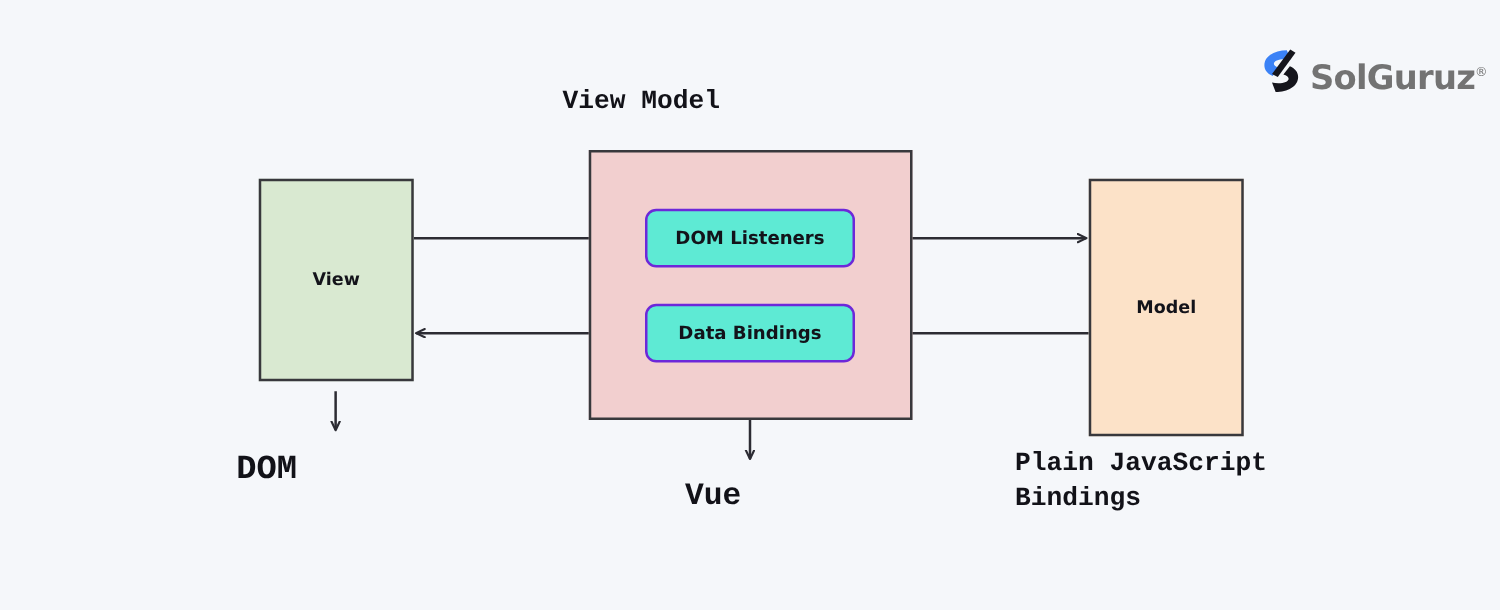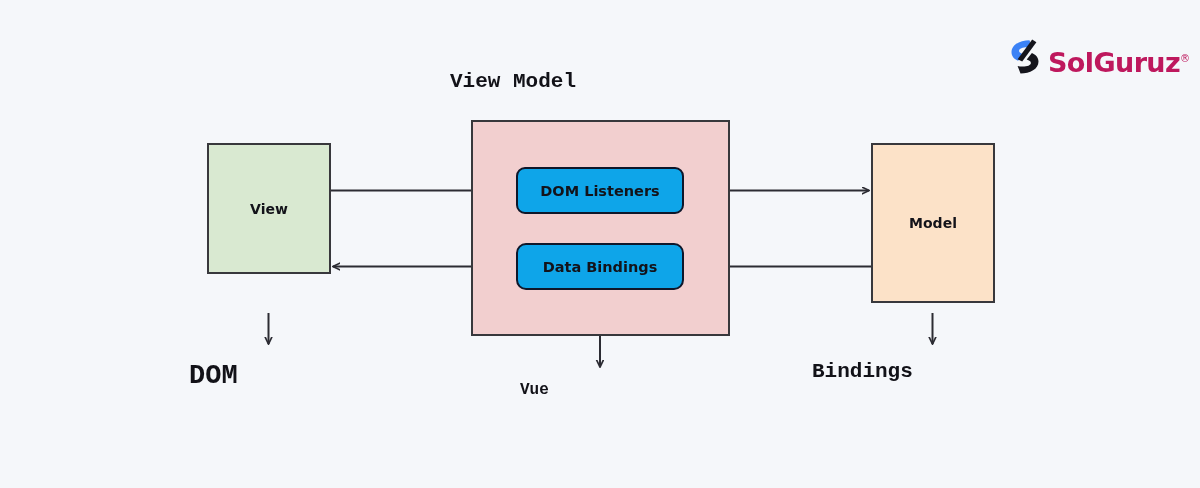--- a/index.html
+++ b/index.html
@@ -37,21 +37,21 @@
     gap: 6px;
   }
   .logo-mark {
     width: 34px;
     height: 38px;
     display: block;
   }
   .logo-text {
     font-size: 27px;
     font-weight: bold;
-    color: #be185d;
+    color: #737373;
     letter-spacing: -0.6px;
     line-height: 1;
     position: relative;
     white-space: nowrap;
     font-family: "DejaVu Sans", sans-serif;
     margin-top: 11px;
   }
   .logo-tm {
     font-size: 10px;
     vertical-align: super;
@@ -70,43 +70,43 @@
   .box-label {
     font-size: 14px;
     font-weight: bold;
     color: #13131a;
     font-family: "DejaVu Sans", sans-serif;
   }
   #view-box {
     left: 207px;
     top: 143px;
     width: 124px;
-    height: 131px;
+    height: 162px;
     background: #d9e9d1;
   }
   #viewmodel-box {
     left: 471px;
     top: 120px;
     width: 259px;
     height: 216px;
     background: #f2cfcf;
   }
   #model-box {
     left: 871px;
     top: 143px;
     width: 124px;
-    height: 160px;
+    height: 206px;
     background: #fce2c8;
   }
   .inner-box {
     position: absolute;
     box-sizing: border-box;
-    border: 2px solid #0f172a;
+    border: 2px solid #6d28d9;
     border-radius: 9px;
-    background: #0ea5e9;
+    background: #5eead4;
     display: flex;
     align-items: center;
     justify-content: center;
   }
   .inner-label {
     font-size: 14.5px;
     font-weight: bold;
     color: #13131a;
     font-family: "DejaVu Sans", sans-serif;
   }
@@ -114,21 +114,20 @@
     left: 516px;
     top: 167px;
     width: 168px;
     height: 47px;
   }
   #data-bindings-box {
     left: 516px;
     top: 243px;
     width: 168px;
     height: 47px;
-    border-radius: 10px;
   }
   
   .caption {
     position: absolute;
     text-align: left;
     font-weight: bold;
     color: #121218;
     font-family: Liberation Mono, monospace;
     line-height: 1.35;
   }
@@ -138,24 +137,24 @@
     width: 300px;
     font-size: 21px;
   }
   #dom-caption {
     left: 189px;
     top: 358px;
     width: 160px;
     font-size: 27px;
   }
   #vue-caption {
-    left: 520px;
+    left: 548px;
     top: 380px;
     width: 160px;
-    font-size: 16px;
+    font-size: 25px;
   }
   #pjs-caption {
     left: 812px;
     top: 358px;
     width: 242px;
     font-size: 21px;
   }
 </style>
 </head>
 <body>
@@ -211,16 +210,17 @@
     <span class="inner-label" data-bind="diagram.nodes.1.children.1.label">Data Bindings</span>
   </div>
 
   <div class="box" id="model-box">
     <span class="box-label" data-bind="diagram.nodes.2.label">Model</span>
   </div>
 
   <div class="caption" id="dom-caption" data-bind="diagram.nodes.0.caption">DOM</div>
   <div class="caption" id="vue-caption" data-bind="diagram.nodes.1.caption">Vue</div>
   <div class="caption" id="pjs-caption">
+    <div data-bind="diagram.nodes.2.caption_line1">Plain JavaScript</div>
     <div data-bind="diagram.nodes.2.caption_line2">Bindings</div>
   </div>
 
 </div>
 
 </body></html>

